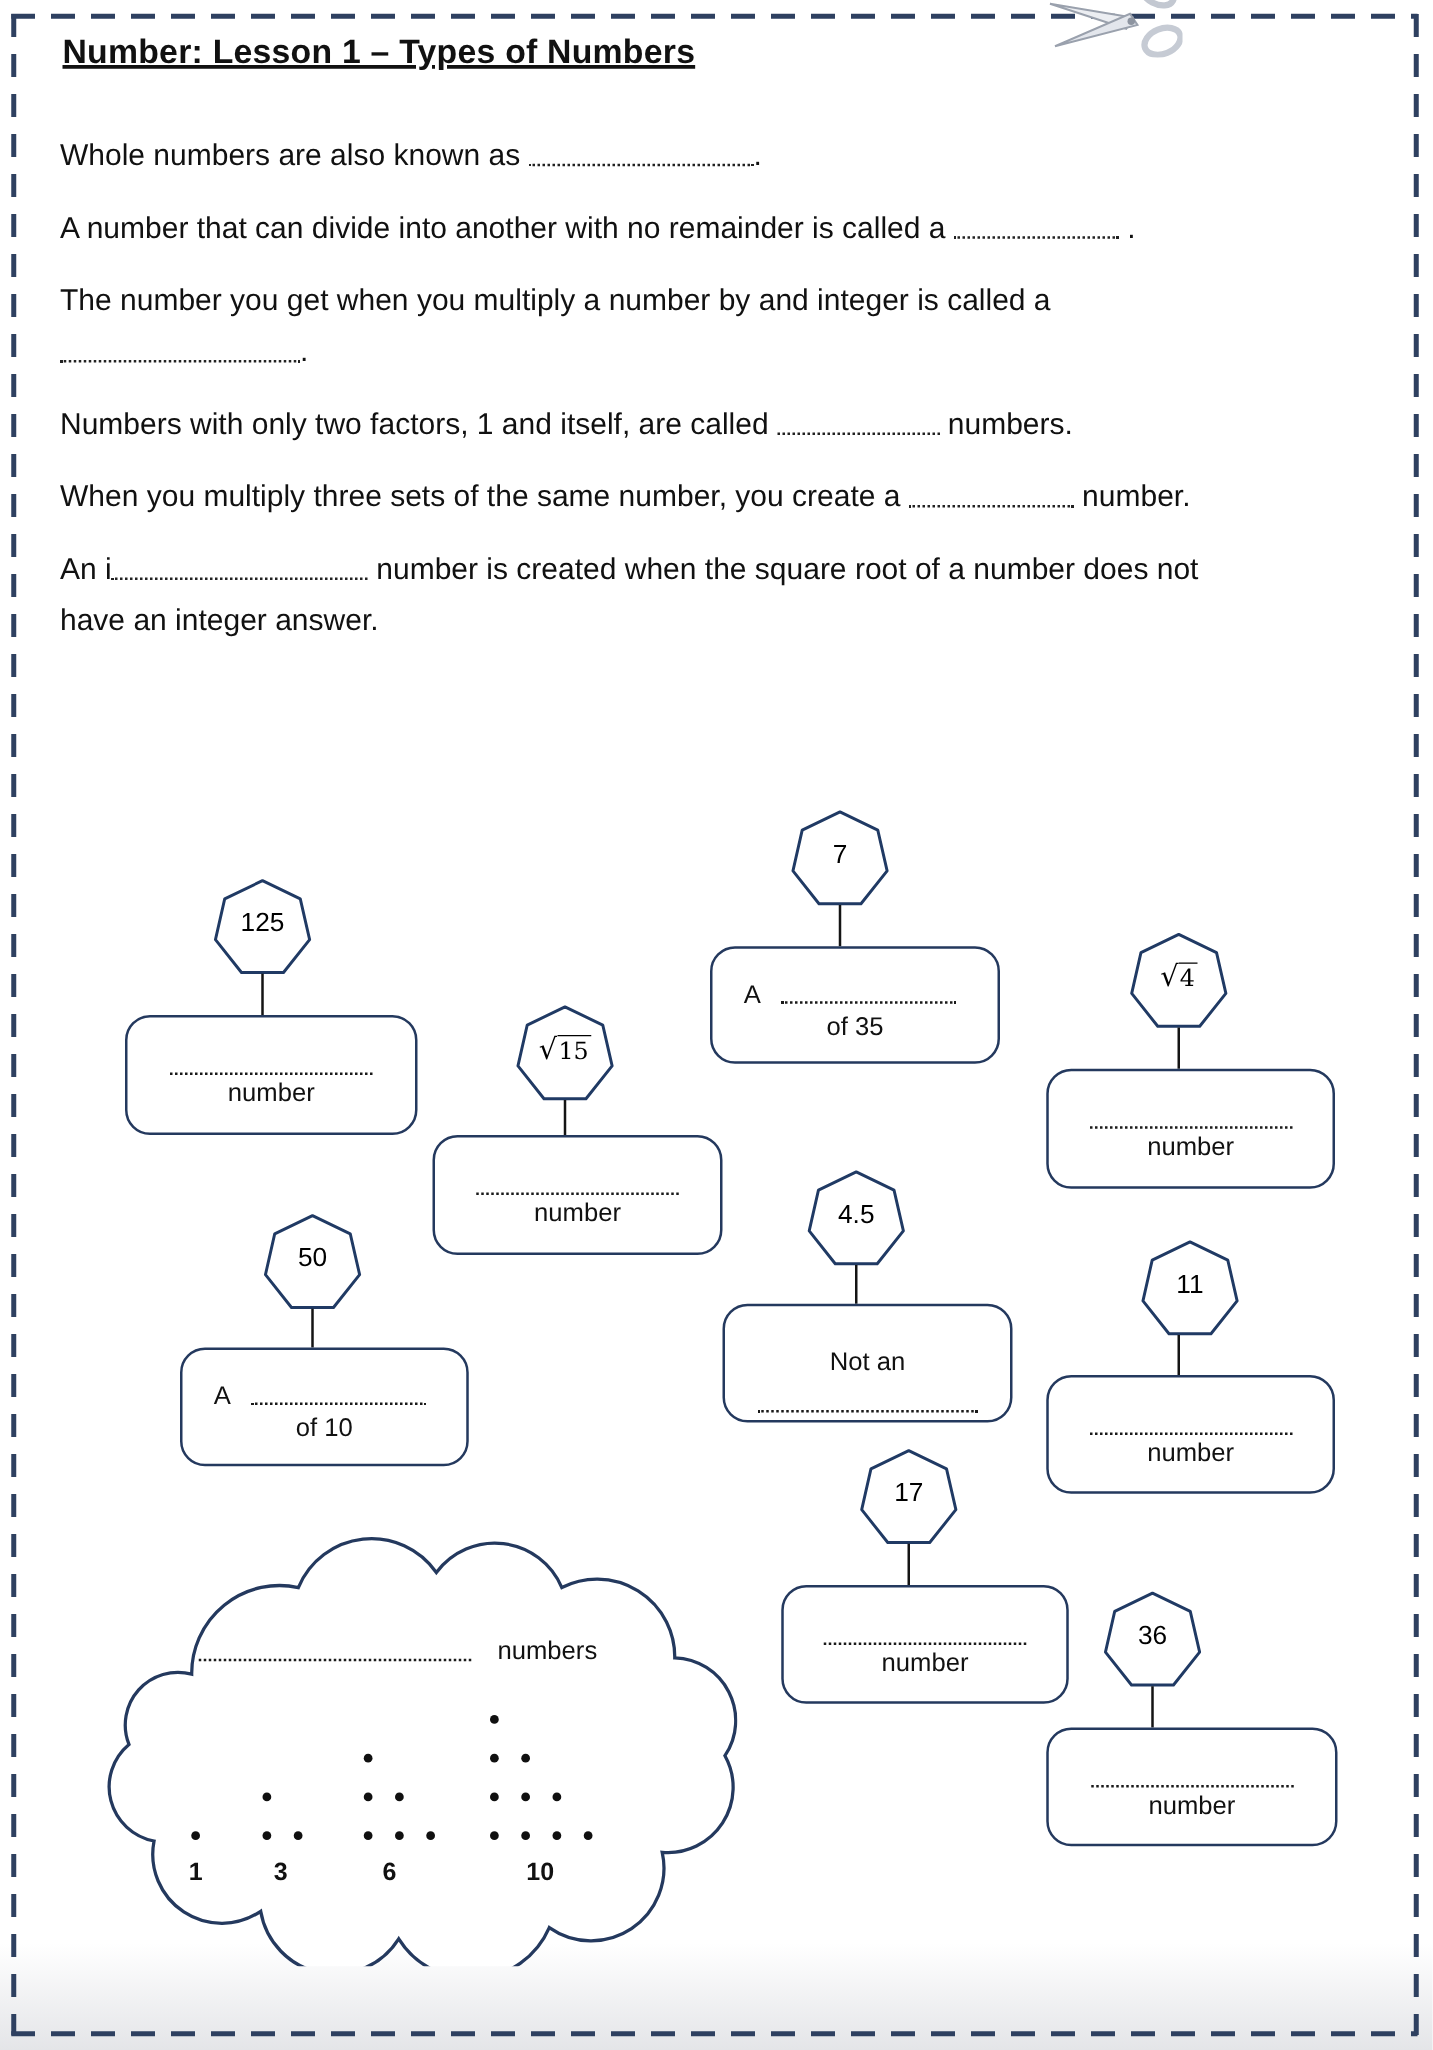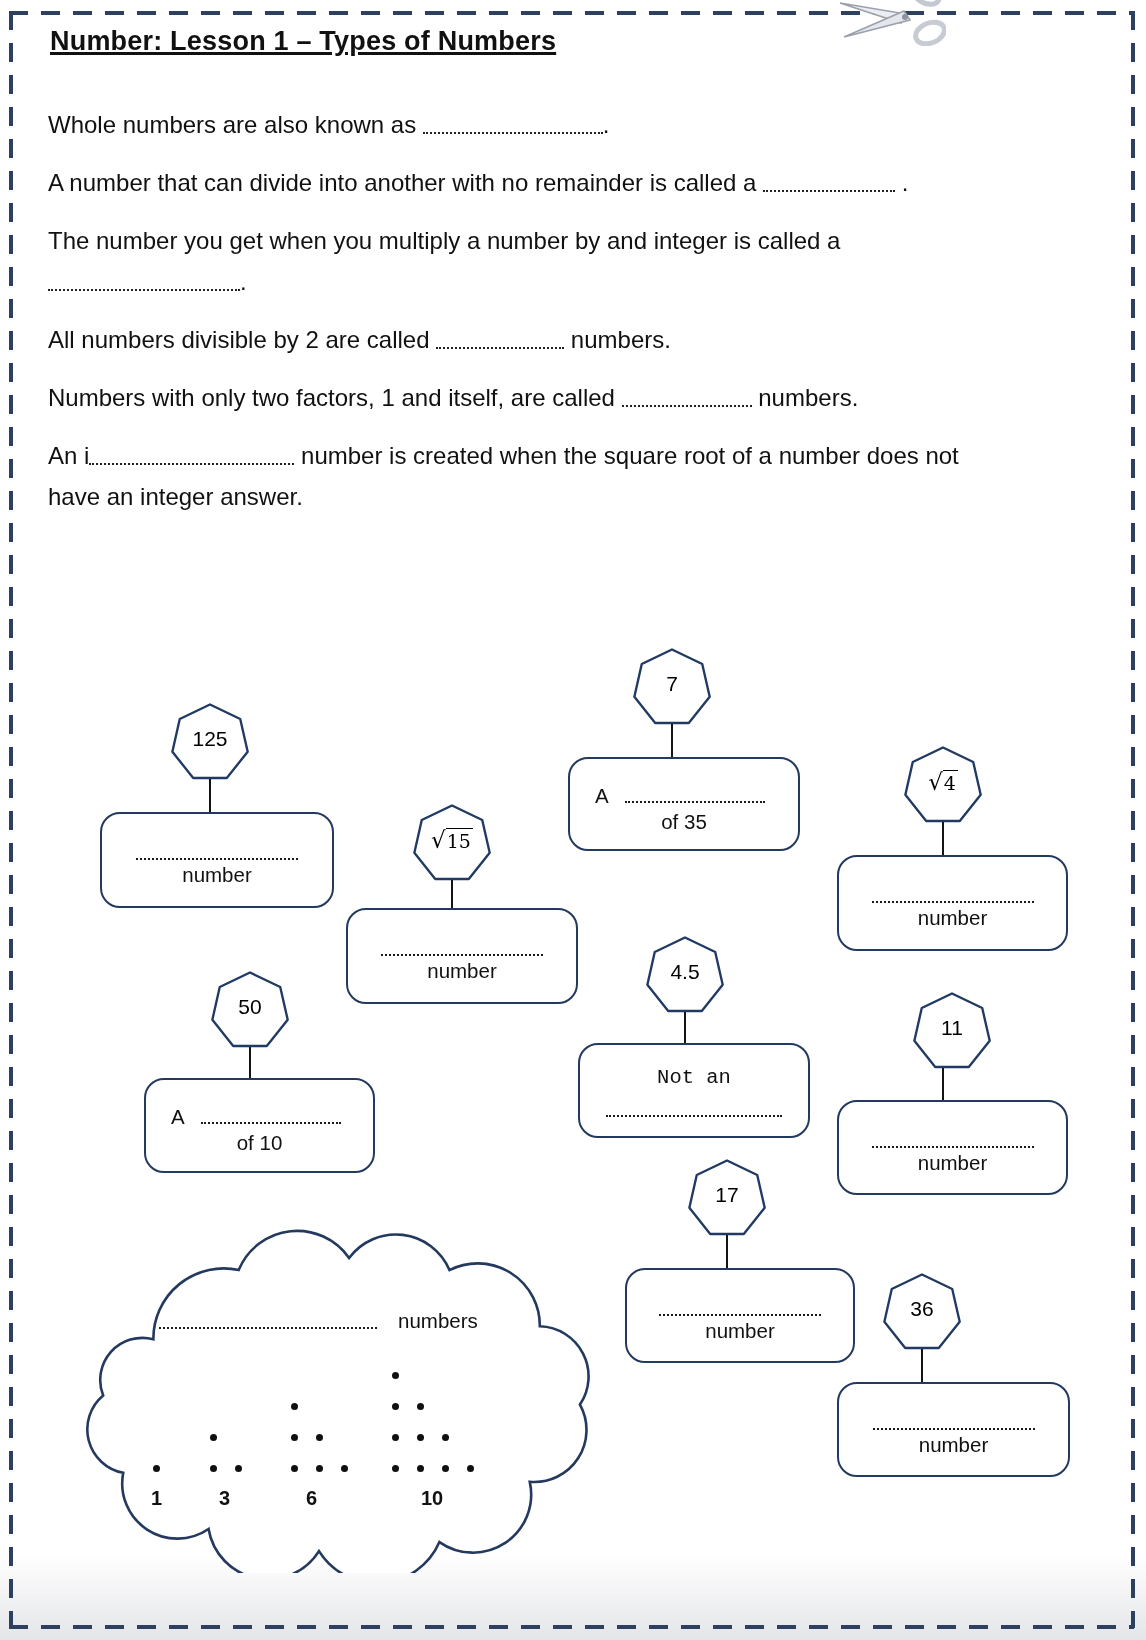--- a/index.html
+++ b/index.html
@@ -40,21 +40,21 @@
   .nbox{position:absolute;width:232px;height:95px;background:#fff;border:2.5px solid #24395e;
     border-radius:20px;box-sizing:border-box;display:flex;flex-direction:column;align-items:center;}
   .nbox .word{font-size:20.5px;margin-top:3px;white-space:nowrap;}
   .bl{border-bottom:2px dotted #1a1a1a;height:0;}
   .t-num{padding-top:44px;}
   .t-num .bl{width:162px;}
   .t-a{padding-top:26px;}
   .rowA{align-self:flex-start;margin-left:25px;display:flex;align-items:flex-end;}
   .rowA .pfx{font-size:20.5px;line-height:22px;}
   .rowA .bl{width:140px;margin-left:16px;margin-bottom:4px;}
-  .t-na{padding-top:18px;font-family:Liberation Mono, monospace;}
+  .t-na{padding-top:30px;}
   .t-na .bl{width:176px;margin-top:26px;}
 
   
   .cloud{position:absolute;left:58px;top:1205px;}
   .cloud path{fill:#ffffff;stroke:#24395e;stroke-width:2.6;}
   .cloud-row{position:absolute;left:159px;top:1306px;display:flex;align-items:flex-end;height:28px;gap:12px;}
   .cloud-row .bl{width:218px;margin-bottom:5px;}
   .cloud-row .cl-word{font-size:20.5px;margin-left:9px;line-height:26px;}
 
   .tri{position:absolute;display:flex;flex-direction:column;gap:24px;align-items:flex-start;}
@@ -81,22 +81,22 @@
     <path d="M6 53 L66 27 L72 36 Z" fill="#e3e6ec" stroke="#9aa1ad" stroke-width="1.6"></path>
     <circle cx="67" cy="33" r="3" fill="#8d94a0"></circle>
   </svg>
 
   <div class="title">Number: Lesson 1 – Types of Numbers</div>
 
   <div class="sentences">
     <p><span>Whole numbers are also known as </span><span class="blank" style="width:180px"></span><span>.</span></p>
     <p><span>A number that can divide into another with no remainder is called a </span><span class="blank" style="width:132px"></span><span> .</span></p>
     <p><span>The number you get when you multiply a number by and integer is called a </span><span class="blank" style="width:192px"></span><span>.</span></p>
-    <p><span>All numbers divisible by 2 are called </span><span class="blank" style="width:128px"></span><span> numbers.</span></p>
     <p><span>Numbers with only two factors, 1 and itself, are called </span><span class="blank" style="width:130px"></span><span> numbers.</span></p>
+    <p><span>When you multiply three sets of the same number, you create a </span><span class="blank" style="width:132px"></span><span> number.</span></p>
     <p><span>An i</span><span class="blank" style="width:205px"></span><span> number is created when the square root of a number does not have an integer answer.</span></p>
   </div>
 
   <div class="diagram">
 
     <div class="hept" style="left:168px;top:702px">
       <svg viewBox="0 0 100 94" preserveAspectRatio="none">
           <polygon points="50,3 14,20.3 5.2,59.2 30,90.5 70,90.5 94.9,59.2 86,20.3"></polygon>
         </svg>
       <div class="hept-label">125</div>

